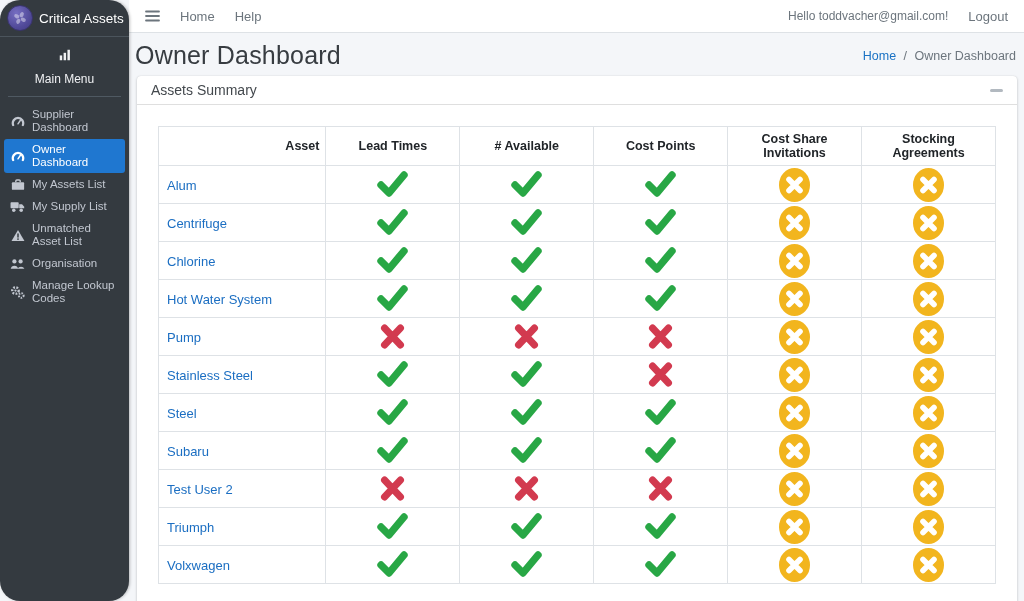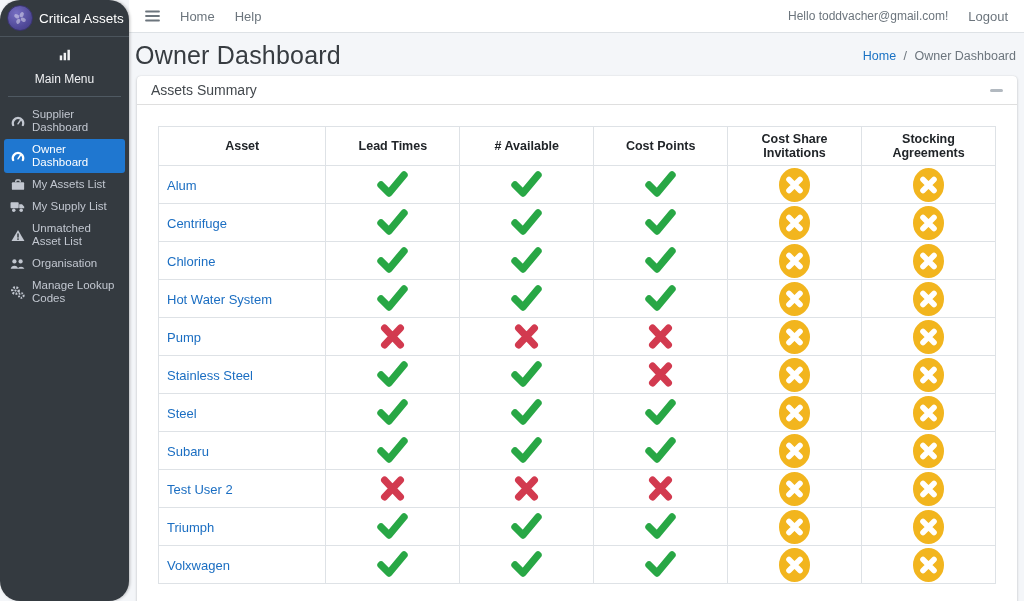--- a/index.html
+++ b/index.html
@@ -32,21 +32,21 @@
   .breadcrumb{font-size:12.5px;color:#6c757d;}
   .breadcrumb a{color:var(--bc-link,#1a72c4);text-decoration:none;cursor:pointer;}
   .breadcrumb .sep{margin:0 4px;color:#6c757d;}
   .card{margin:0 7px 0 8px;background:#fff;border-radius:4px;box-shadow:0 0 1px rgba(0,0,0,.125),0 1px 3px rgba(0,0,0,.2);}
   .card-header{display:flex;align-items:center;justify-content:space-between;padding:6px 14px;border-bottom:1px solid rgba(0,0,0,.125);font-size:14px;color:#43484d;}
   .collapse-bar{width:13px;height:3px;background:#b2b9c0;border-radius:1.5px;cursor:pointer;}
   .card-body{padding:21px;}
   table.assets{width:100%;border-collapse:collapse;table-layout:fixed;}
   table.assets th,table.assets td{border:1px solid #dee2e6;}
   table.assets th{font-size:12.5px;color:#212529;padding:5px 6px;text-align:center;font-weight:bold;}
-  table.assets th.asset-col{text-align:center;}
+  table.assets th.asset-col{text-align:right;}
   table.assets td{height:37px;text-align:center;vertical-align:middle;padding:0;}
   table.assets td.asset-cell{text-align:left;}
   table.assets td.asset-cell a{color:var(--link-blue,#1b6ec2);font-size:13px;text-decoration:none;padding-left:8px;cursor:pointer;}
   table.assets td svg{display:inline-block;vertical-align:middle;}
 </style>
 </head>
 <body>
 
 <aside class="sidebar">
   <div class="brand">

